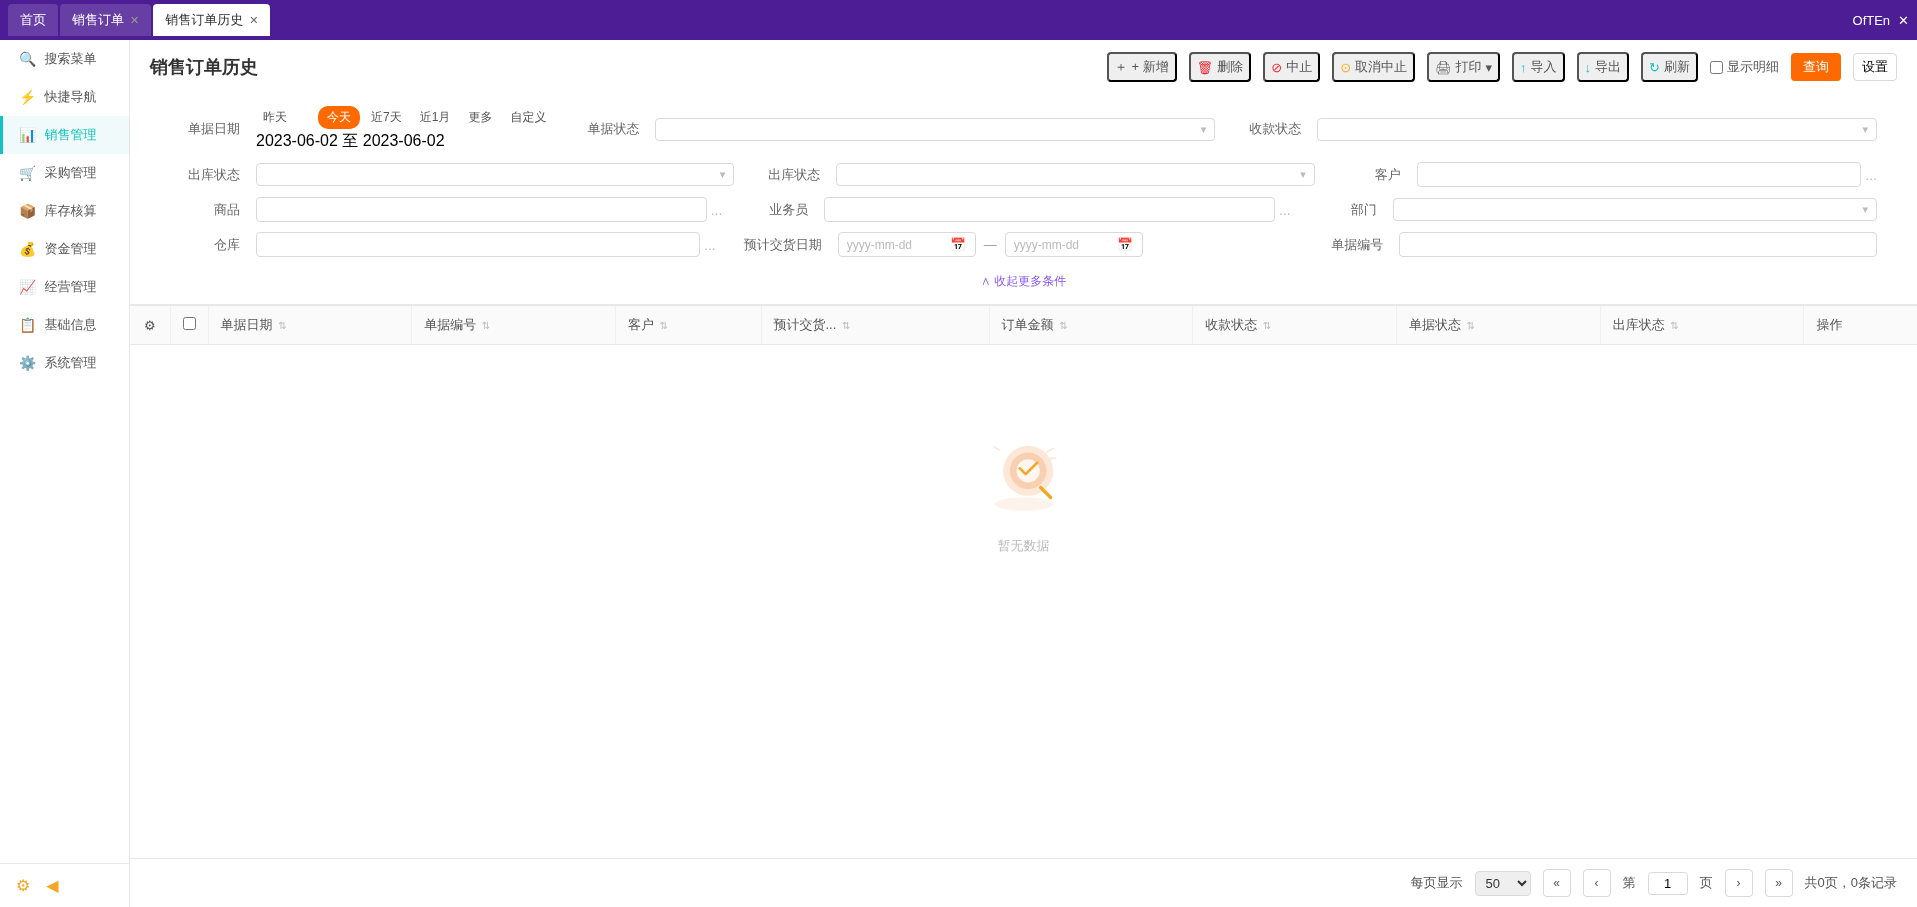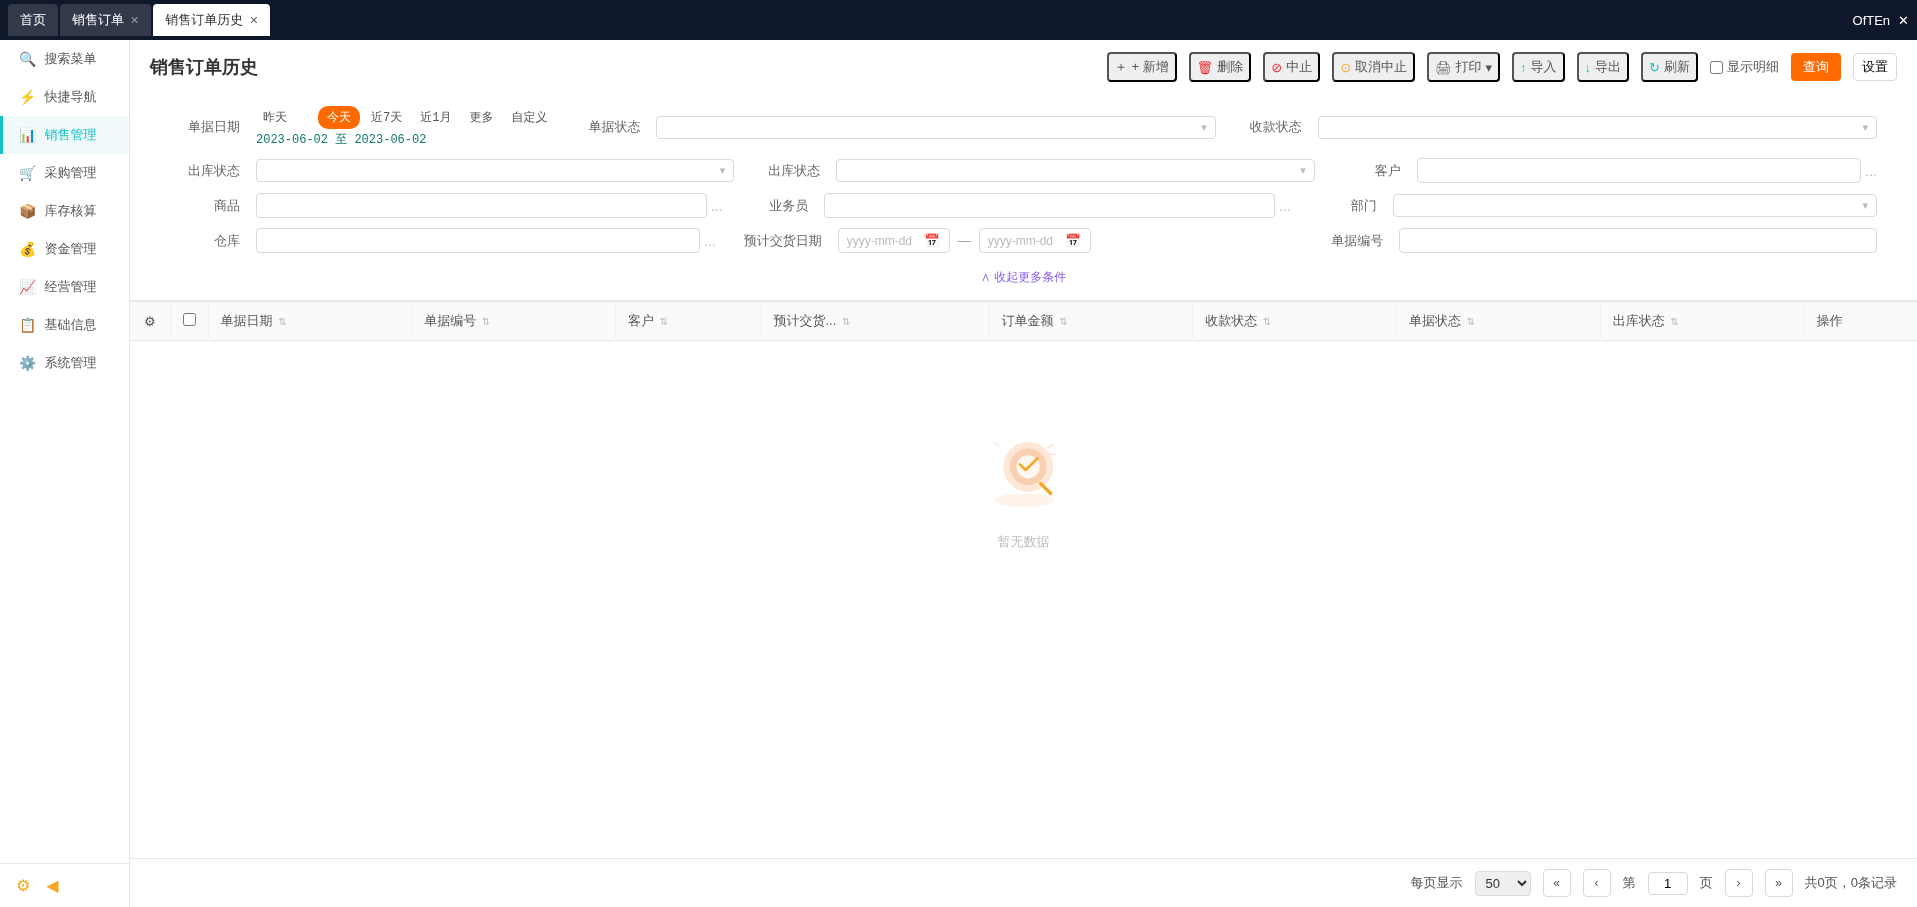--- a/index.html
+++ b/index.html
@@ -1,20 +1,20 @@
 <!DOCTYPE html>
 <html><head>
   <meta charset="utf-8">
   <style>
     * { margin: 0; padding: 0; box-sizing: border-box; }
     body { font-family: 'Microsoft YaHei', Arial, sans-serif; font-size: 13px; background: #f5f5f5; display: flex; flex-direction: column; height: 907px; overflow: hidden; }
 
     
     .top-bar {
-      background: #0f172a;
+      background: #4c1d95;
       height: 40px;
       display: flex;
       align-items: center;
       padding: 0 8px;
       gap: 2px;
       flex-shrink: 0;
     }
     .tab-item {
       display: flex;
       align-items: center;
@@ -178,28 +178,27 @@
       border: 1px solid transparent;
     }
     .date-btn.active {
       background: #ff6a00;
       color: #fff;
       border-radius: 10px;
       padding: 2px 8px;
       margin-left: 20px;
     }
     .date-range-text {
-      font-size: 12px;
-      color: #0f766e;
+      font-size: 16px;
+      color: #000000;
       margin-top: 2px;
     }
     .filter-date-group {
       display: flex;
       flex-direction: column;
-      font-family: Liberation Mono, monospace;
     }
     .select-field {
       display: flex;
       align-items: center;
       border: 1px solid #d9d9d9;
       border-radius: 4px;
       padding: 4px 8px;
       background: #fff;
       cursor: pointer;
       min-width: 180px;
@@ -226,21 +225,21 @@
       cursor: pointer;
       padding: 6px 0 2px;
     }
     .date-input-field {
       border: 1px solid #d9d9d9;
       border-radius: 4px;
       padding: 4px 8px;
       font-size: 13px;
       color: #bbb;
       outline: none;
-      width: 112px;
+      width: 138px;
       display: flex;
       align-items: center;
       justify-content: space-between;
       cursor: pointer;
     }
     .cal-icon { color: #bbb; font-size: 13px; }
     .dash { color: #999; padding: 0 4px; }
 
     
     .table-area {

